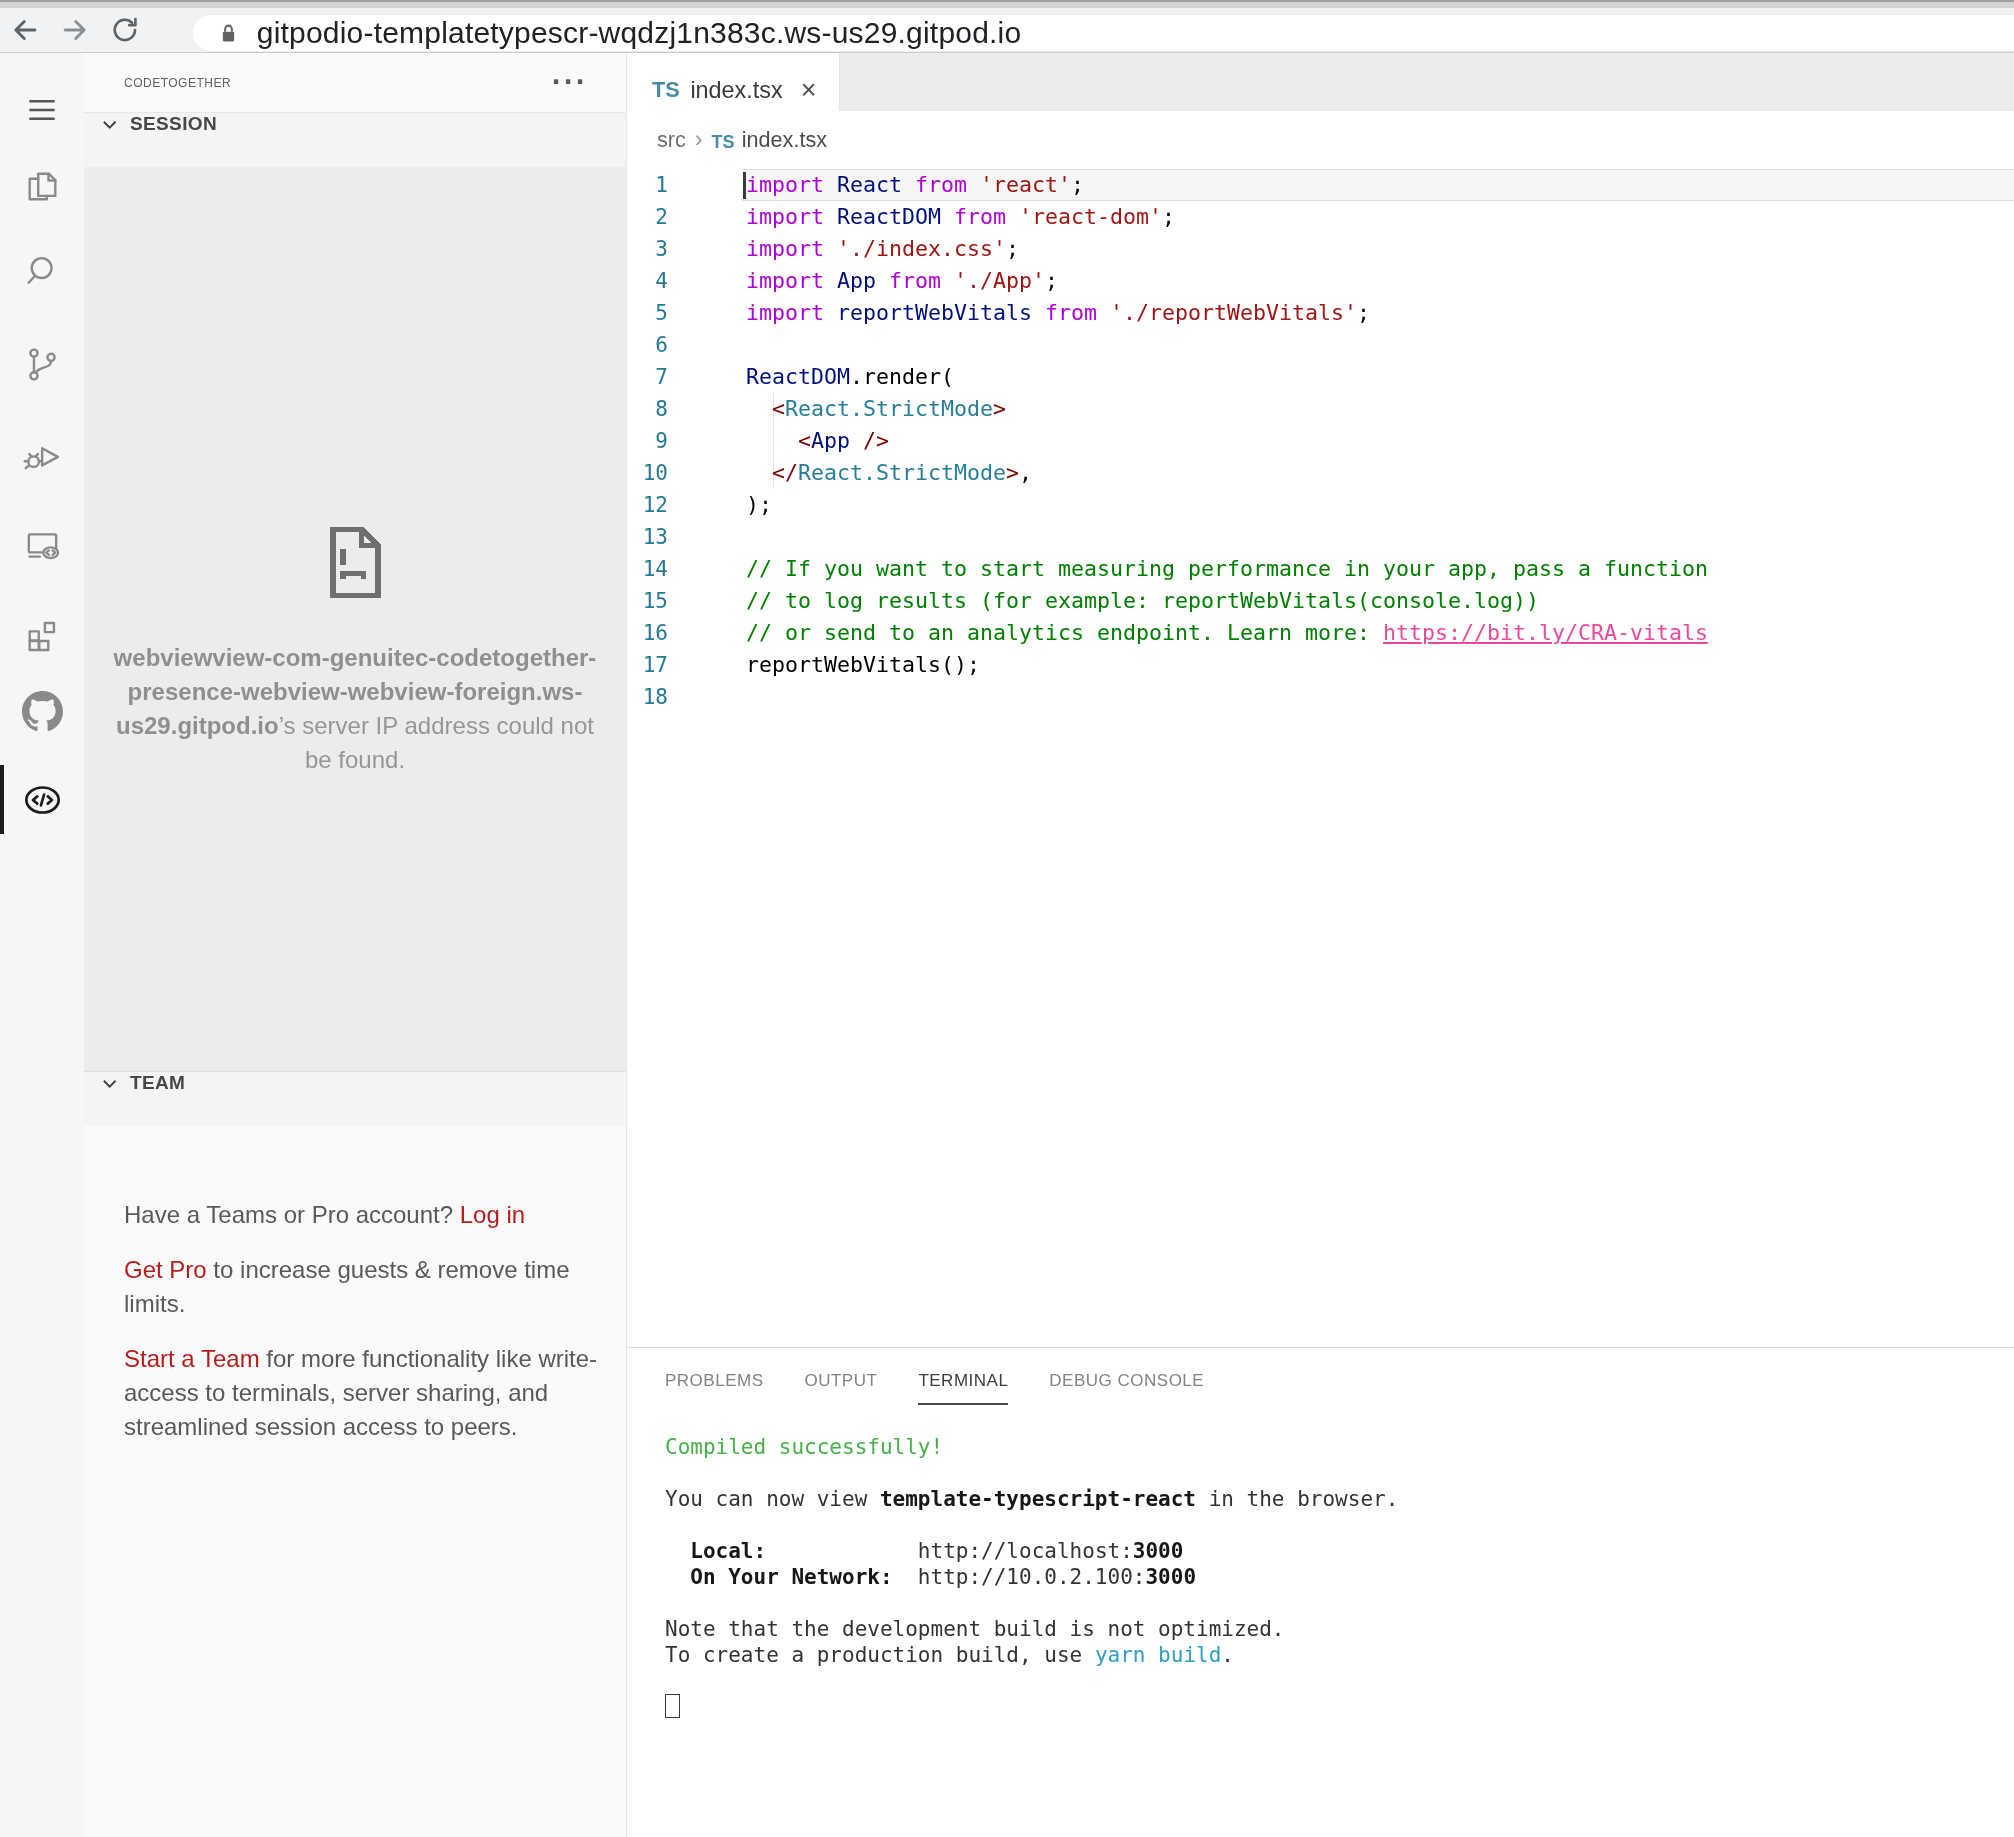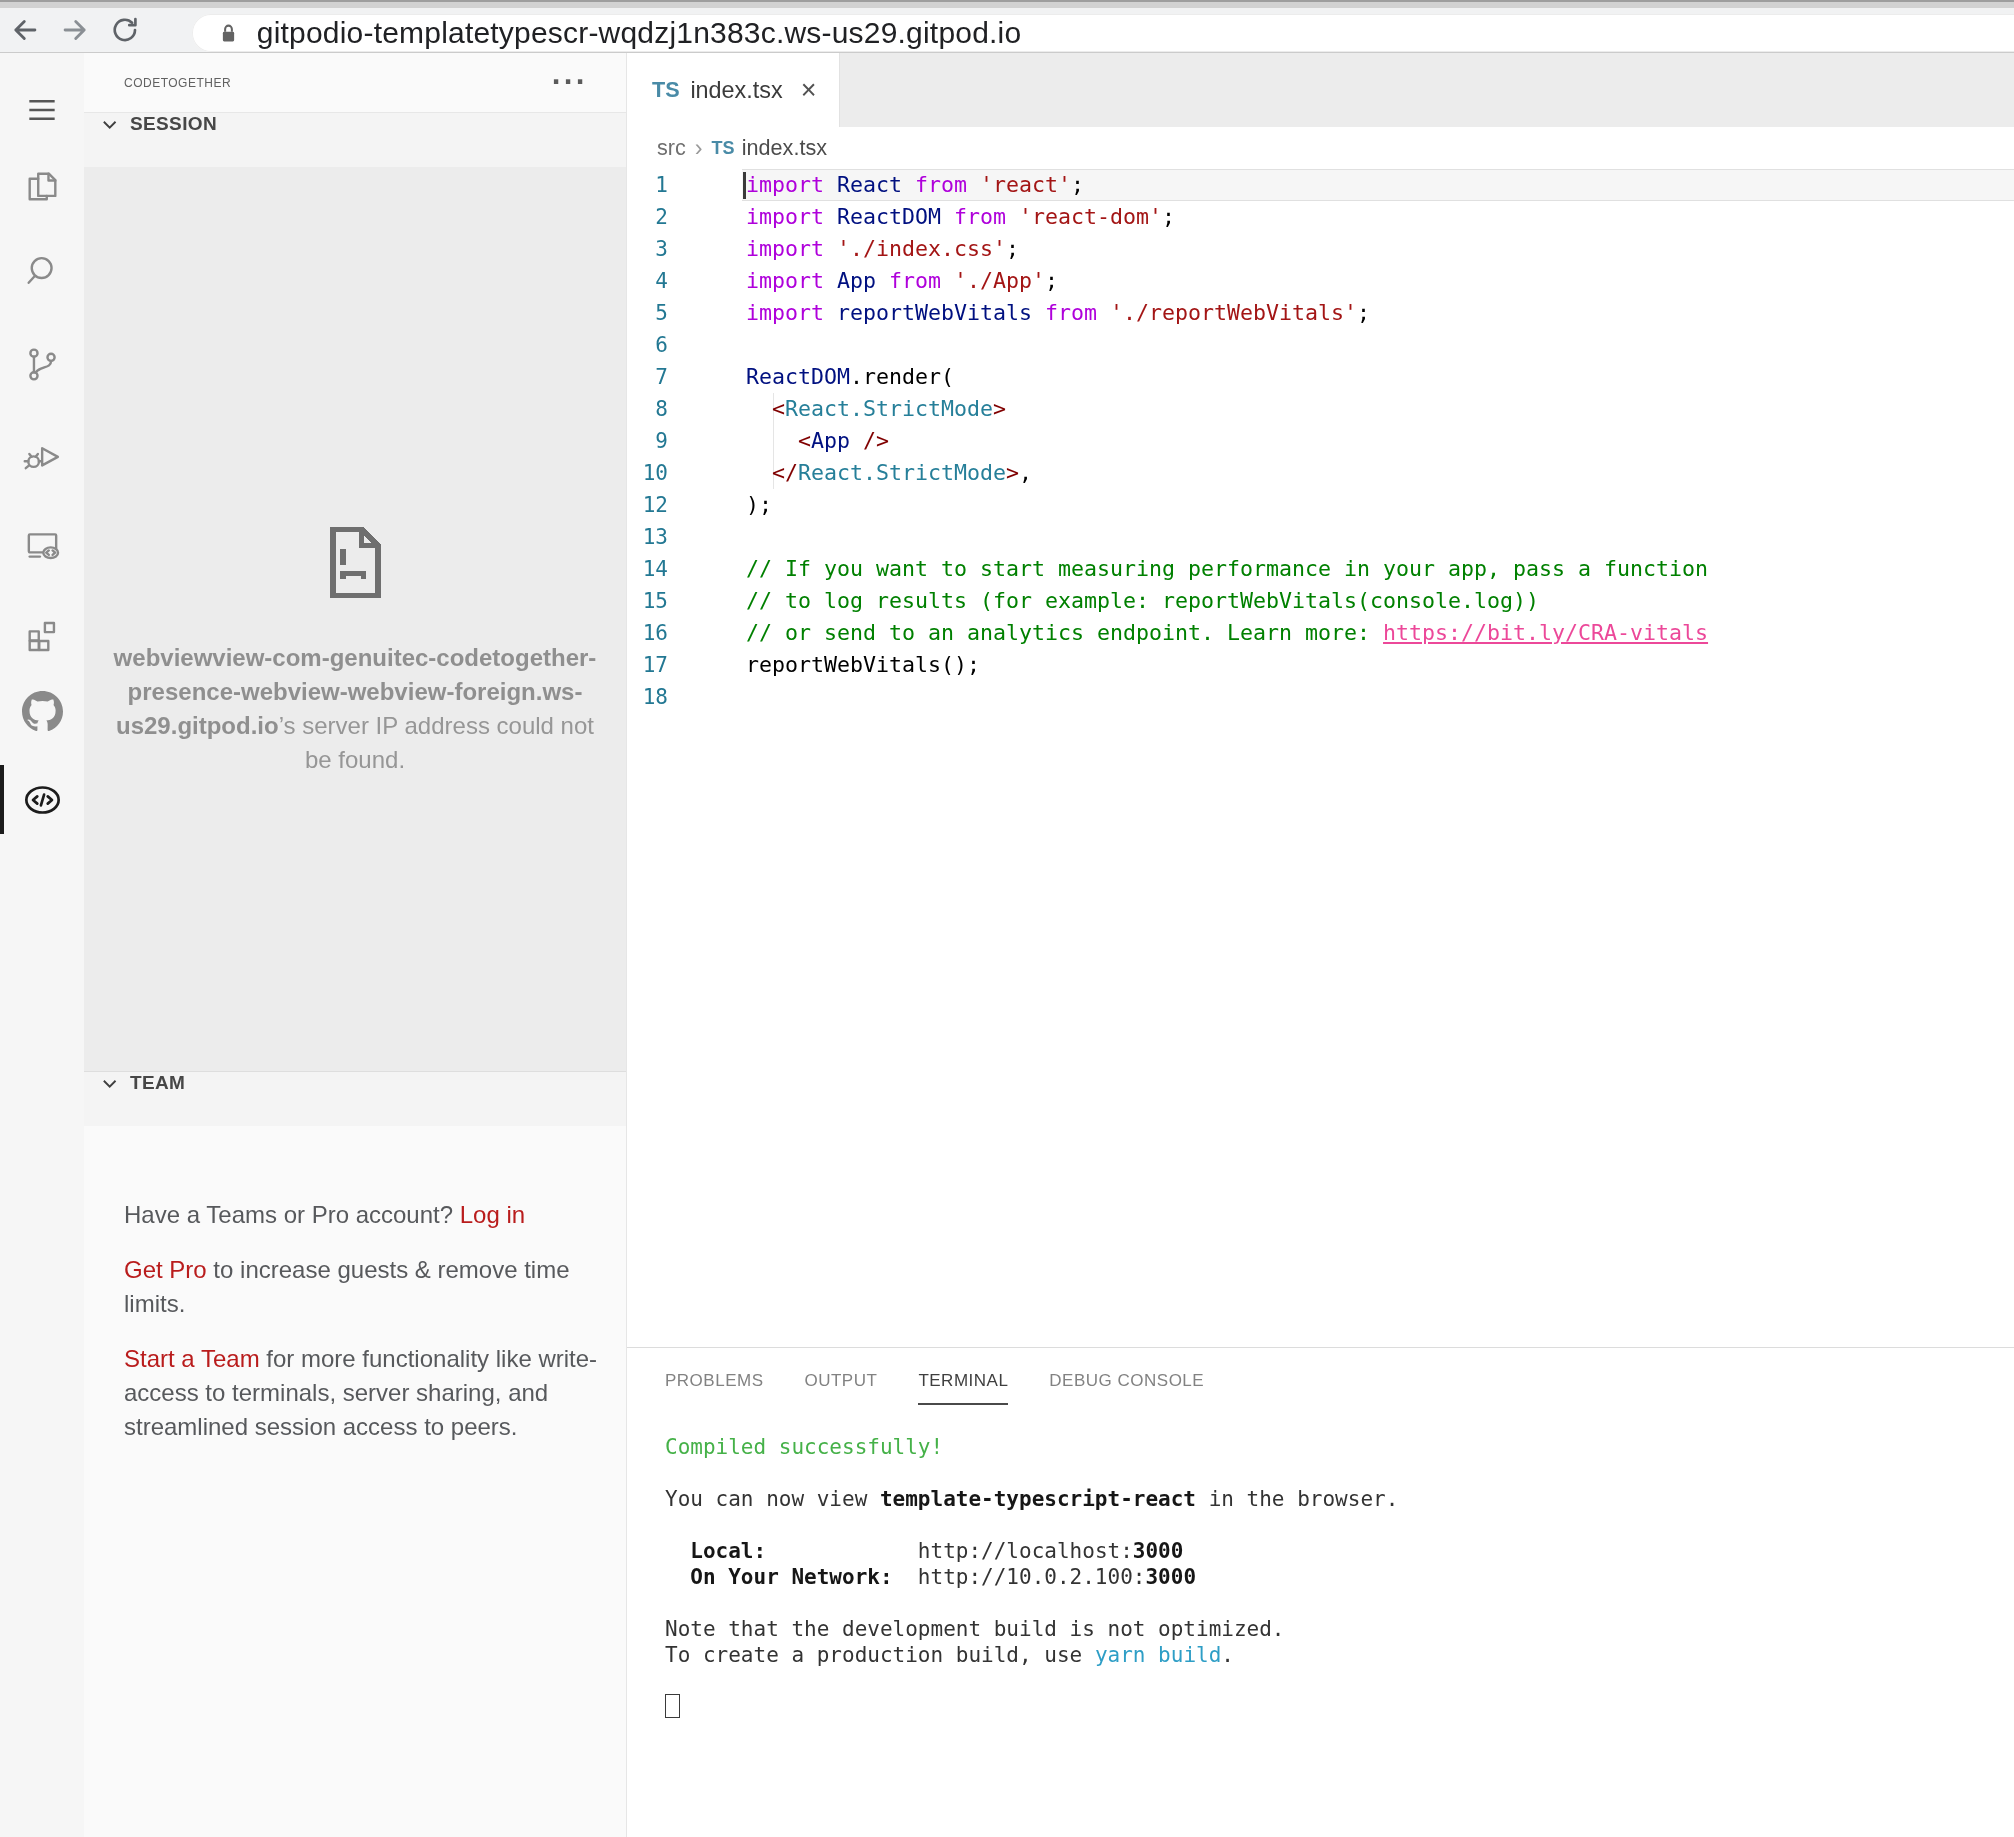--- a/index.html
+++ b/index.html
@@ -46,21 +46,21 @@
 
   
   .main{position:absolute;left:626px;top:0;width:1389px;height:1785px;background:#fff;border-left:1.8px solid #e6e6e6;box-sizing:border-box;}
   .tabbar{position:absolute;left:0;top:0;width:100%;height:74px;background:#ececec;}
   .tab{position:absolute;left:0;top:0;width:213px;height:74px;background:#ffffff;border-right:0.9px solid #e2e2e2;box-sizing:border-box;display:flex;align-items:center;cursor:pointer;}
   .ts-badge{font-size:21.6px;font-weight:bold;color:#498ba7;flex:0 0 auto;}
   .tab .ts-badge{margin-left:25px;}
   .tab-label{margin-left:10.8px;font-size:23.4px;color:#3b3b3b;}
   .tab-close{margin-left:18px;color:#525252;font-size:27px;line-height:27px;cursor:pointer;}
   .tab-close::before{content:"\D7";}
-  .breadcrumb{position:absolute;left:0;top:74px;width:100%;height:42px;background:#fff;display:flex;align-items:center;font-size:21.6px;color:#6f6f6f;}
+  .breadcrumb{position:absolute;left:0;top:58px;width:100%;height:42px;background:#fff;display:flex;align-items:flex-end;font-size:21.6px;color:#6f6f6f;}
   .breadcrumb .bc-folder{margin-left:30px;cursor:pointer;}
   .bc-sep{margin:0 9px;color:#9a9a9a;font-size:23.4px;}
   .bc-sep::before{content:"\203A";}
   .breadcrumb .ts-badge{font-size:18px;margin-right:7.2px;}
   .bc-file{color:#4c4c4c;cursor:pointer;}
 
   
   .code{position:absolute;left:0;top:116px;width:100%;font-family:"DejaVu Sans Mono",monospace;font-size:21.6px;}
   .code-line{position:relative;height:32px;line-height:32px;display:flex;white-space:pre;}
   .gutter{flex:0 0 41px;text-align:right;color:#237893;font-size:21px;}

